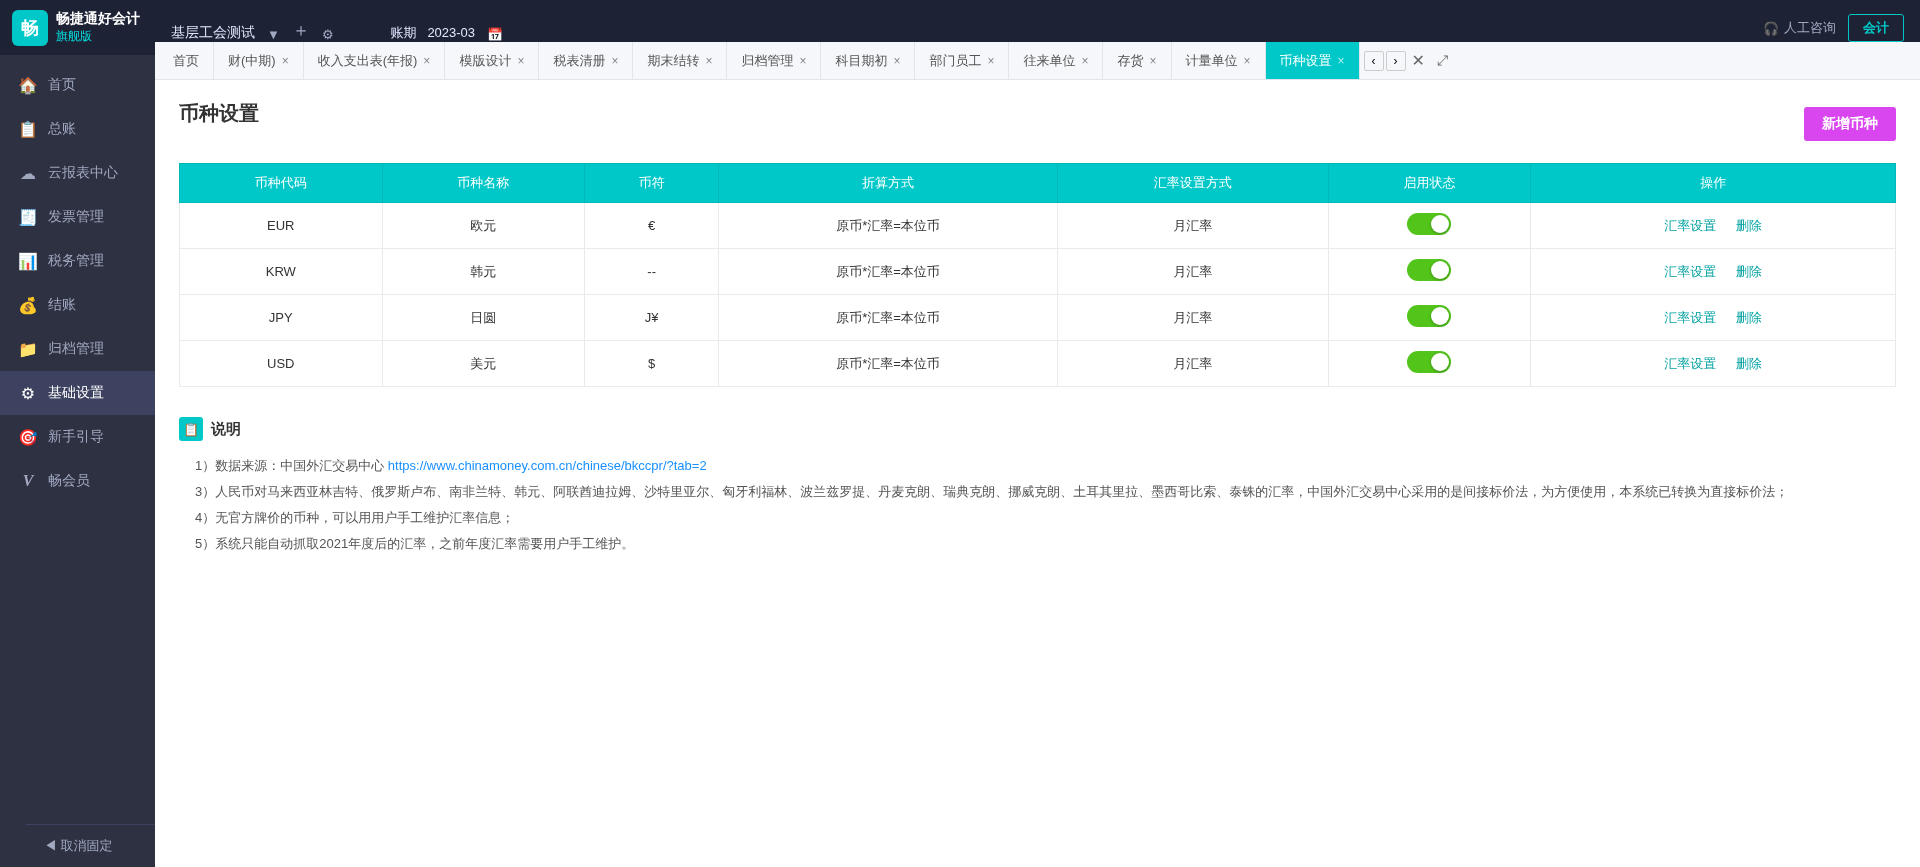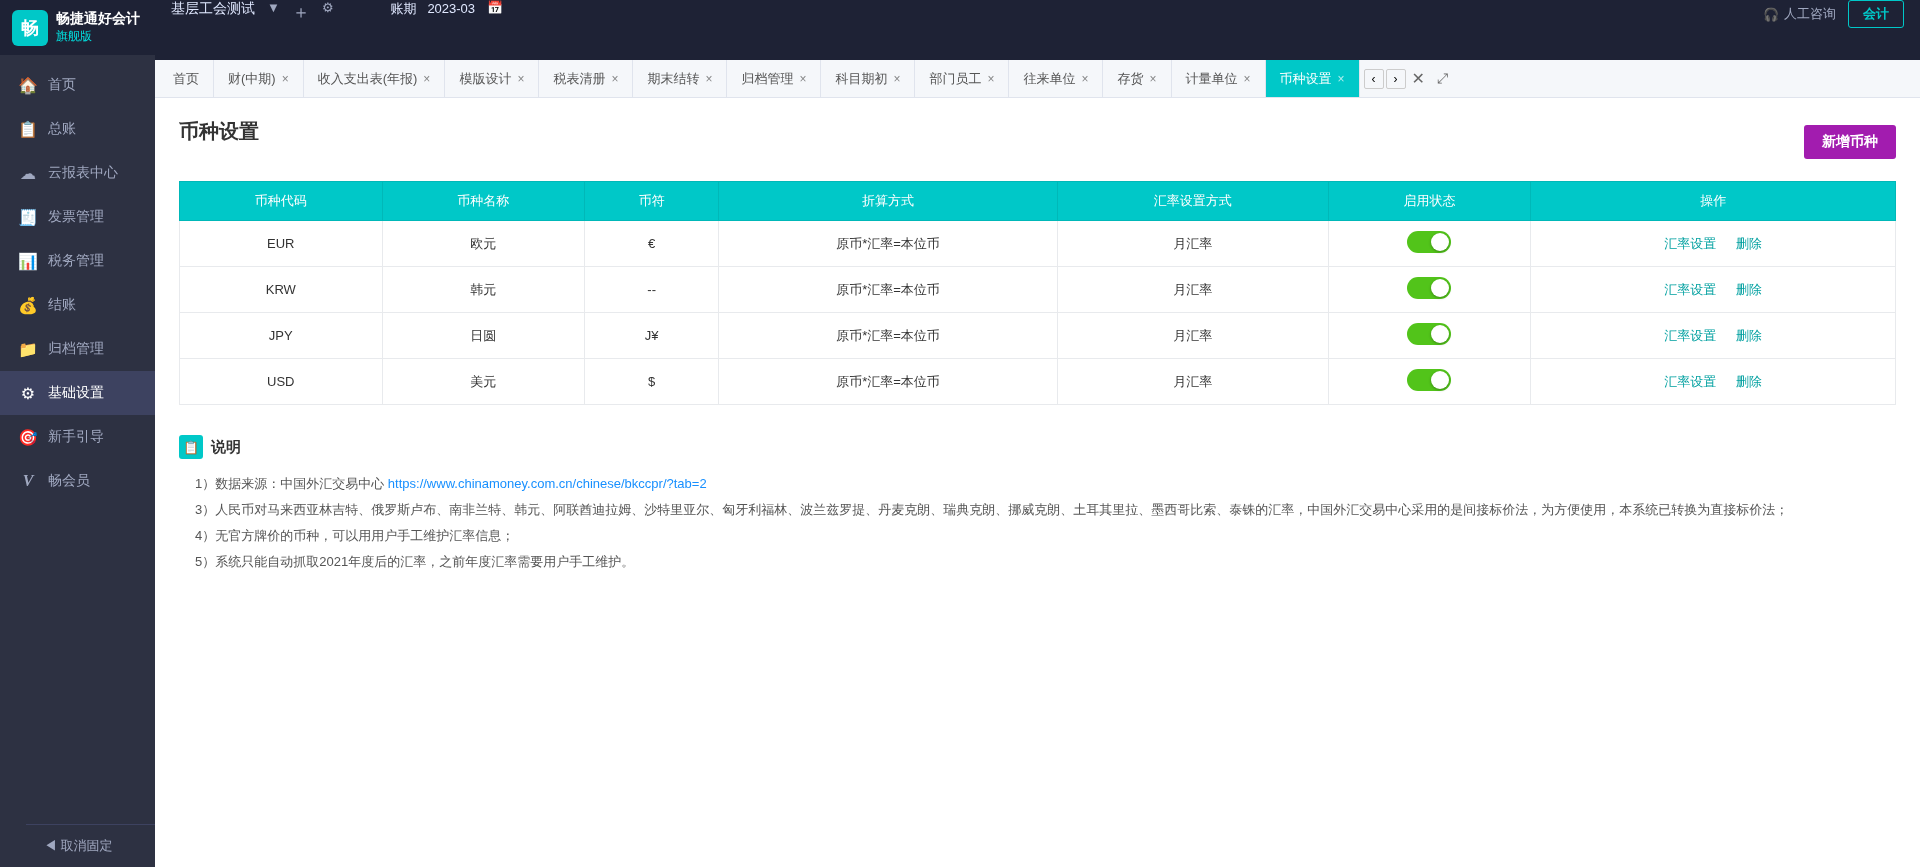--- a/index.html
+++ b/index.html
@@ -19,21 +19,21 @@
     .sidebar-item { display: flex; align-items: center; padding: 12px 18px; color: #a0a8c0; cursor: pointer; transition: all 0.2s; }
     .sidebar-item.active { background: #3d4260; color: white; }
     .sidebar-item .icon { width: 20px; height: 20px; margin-right: 10px; display: flex; align-items: center; justify-content: center; font-size: 16px; }
     .sidebar-item .label { font-size: 14px; }
     .sidebar-footer { padding: 12px 18px; color: #a0a8c0; cursor: pointer; border-top: 1px solid #3d4260; font-size: 13px; display: flex; align-items: center; gap: 6px; margin-left: 26px; }
 
     
     .main-area { flex: 1; display: flex; flex-direction: column; overflow: hidden; }
 
     
-    .topbar { height: 60px; background: #1e2235; display: flex; align-items: flex-start; padding: 0 16px; gap: 12px; }
+    .topbar { height: 42px; background: #1e2235; display: flex; align-items: flex-end; padding: 0 16px; gap: 12px; }
     .topbar-title { color: #e0e8ff; font-size: 14px; }
     .topbar-arrow { color: #a0a8c0; cursor: pointer; }
     .topbar-add { color: #a0a8c0; cursor: pointer; font-size: 18px; }
     .topbar-settings { color: #a0a8c0; cursor: pointer; }
     .topbar-period { color: #a0a8c0; font-size: 13px; margin-left: 8px; padding-left: 37px; }
     .topbar-period span { color: #e0e8ff; }
     .topbar-calendar { color: #00c8c8; cursor: pointer; }
     .topbar-right { margin-left: auto; display: flex; align-items: center; gap: 12px; }
     .topbar-consult { color: #a0a8c0; font-size: 13px; cursor: pointer; display: flex; align-items: center; gap: 4px; }
     .topbar-account-btn { background: transparent; border: 1.5px solid #00c8c8; color: #00c8c8; padding: 4px 14px; border-radius: 3px; cursor: pointer; font-size: 13px; font-weight: bold; }
@@ -47,21 +47,21 @@
     .tab-item.active .tab-close { color: white; }
     .tabbar-nav { display: flex; align-items: center; gap: 2px; margin-left: 4px; }
     .tabbar-nav button { background: none; border: 1px solid #ccc; width: 20px; height: 20px; cursor: pointer; font-size: 12px; display: flex; align-items: center; justify-content: center; border-radius: 2px; }
     .tabbar-close-all { background: none; border: none; cursor: pointer; font-size: 16px; color: #666; padding: 0 6px; }
     .tabbar-expand { background: none; border: none; cursor: pointer; font-size: 14px; color: #666; padding: 0 6px; }
 
     
     .page-content { flex: 1; overflow-y: auto; padding: 20px 24px; background: white; }
     .page-title { font-size: 20px; color: #333; font-weight: bold; margin-bottom: 20px; }
     .page-header { display: flex; justify-content: space-between; align-items: center; margin-bottom: 16px; }
-    .btn-add-currency { background: #a21caf; color: white; border: none; padding: 8px 18px; border-radius: 3px; cursor: pointer; font-size: 14px; font-weight: bold; }
+    .btn-add-currency { background: #d946ef; color: white; border: none; padding: 8px 18px; border-radius: 3px; cursor: pointer; font-size: 14px; font-weight: bold; }
 
     
     .data-table { width: 100%; border-collapse: collapse; }
     .data-table thead tr { background: #00c8c8; border-radius: 18px; }
     .data-table thead th { color: white; padding: 10px 12px; text-align: center; font-size: 13px; font-weight: normal; border: 1px solid #00b8b8; }
     .data-table tbody tr { border-bottom: 1px solid #e8eaed; }
     .data-table tbody td { padding: 10px 12px; text-align: center; font-size: 13px; color: #333; border: 1px solid #e8eaed; }
     .action-link { color: #00a0a0; cursor: pointer; text-decoration: none; margin: 0 8px; }
 
     

